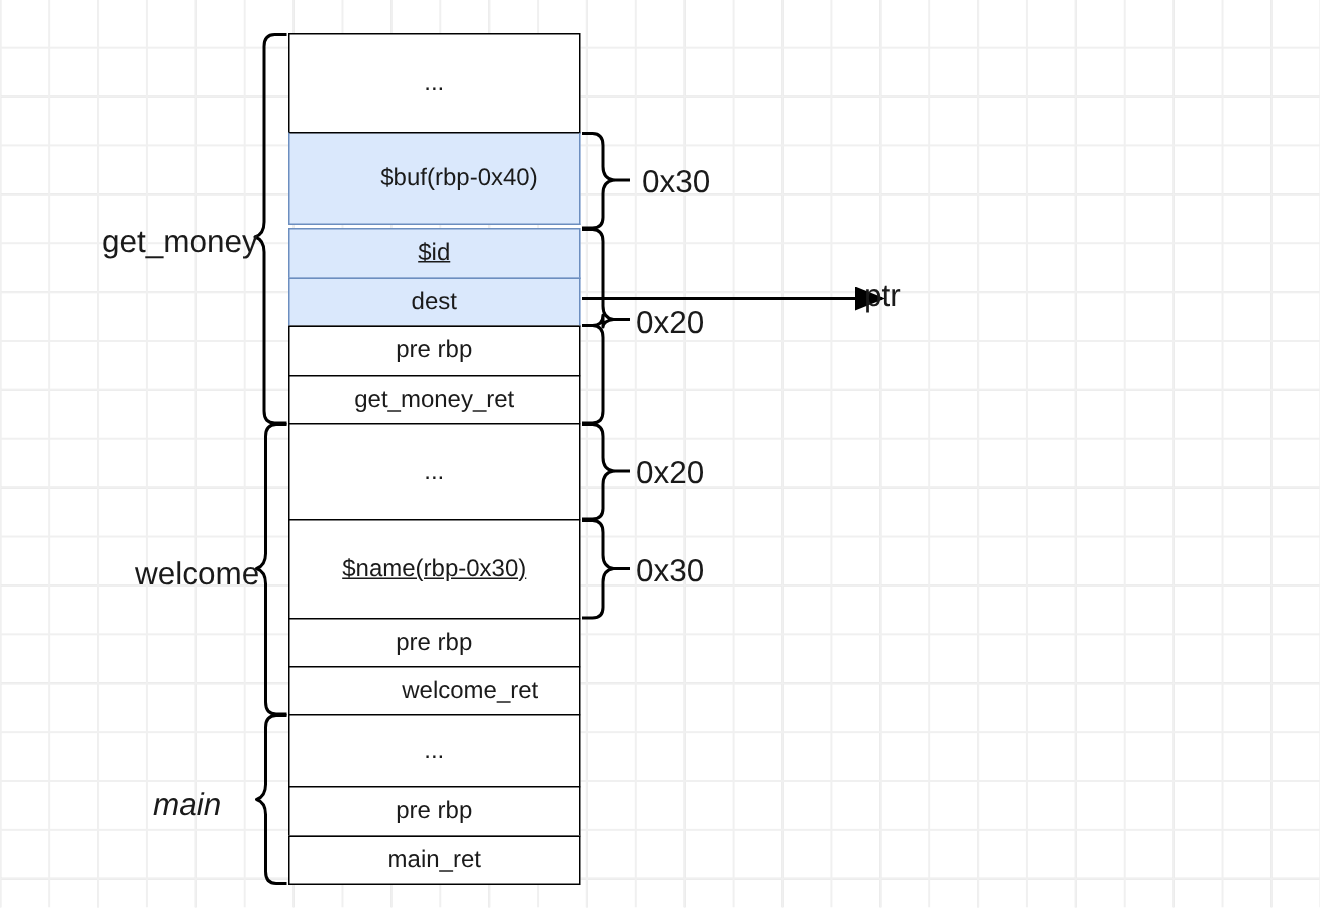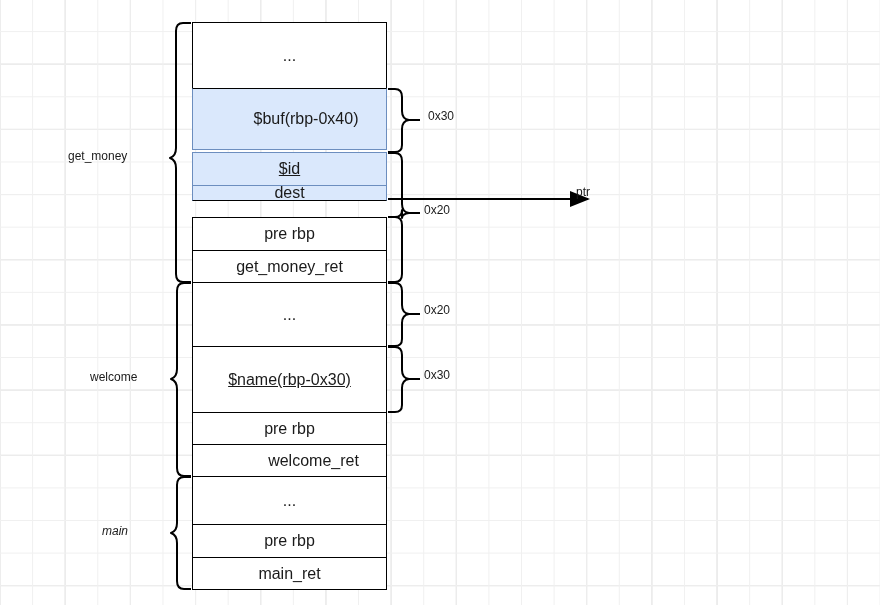--- a/index.html
+++ b/index.html
@@ -50,21 +50,21 @@
 
   .svg-layer {
     position: absolute;
     left: 0; top: 0;
     width: 880px; height: 605px;
     pointer-events: none;
   }
 
   .label {
     position: absolute;
-    font-size: 12px;
+    font-size: 21px;
     color: #1a1a1a;
     white-space: nowrap;
     line-height: 1.1;
   }
   .label.frame-name { text-align: right; }
 </style>
 </head>
 <body>
 
 <div id="canvas">
@@ -74,21 +74,21 @@
   </div>
 
   <div class="cell blue" style="top:88px; height:62px; border-top-color:#000000;padding-left:33px;">
     <span>$buf(rbp-0x40)</span>
   </div>
 
   <div class="cell blue" style="top:152px; height:34px;text-decoration:underline;">
     <span>$id</span>
   </div>
 
-  <div class="cell blue" style="top:185px; height:16px; border-bottom-color:#000000;">
+  <div class="cell blue" style="top:185px; height:33px; border-bottom-color:#000000;">
     <span>dest</span>
   </div>
 
   <div class="cell" style="top:217px; height:34px;">
     <span>pre rbp</span>
   </div>
 
   <div class="cell" style="top:250px; height:33px;">
     <span>get_money_ret</span>
   </div>

